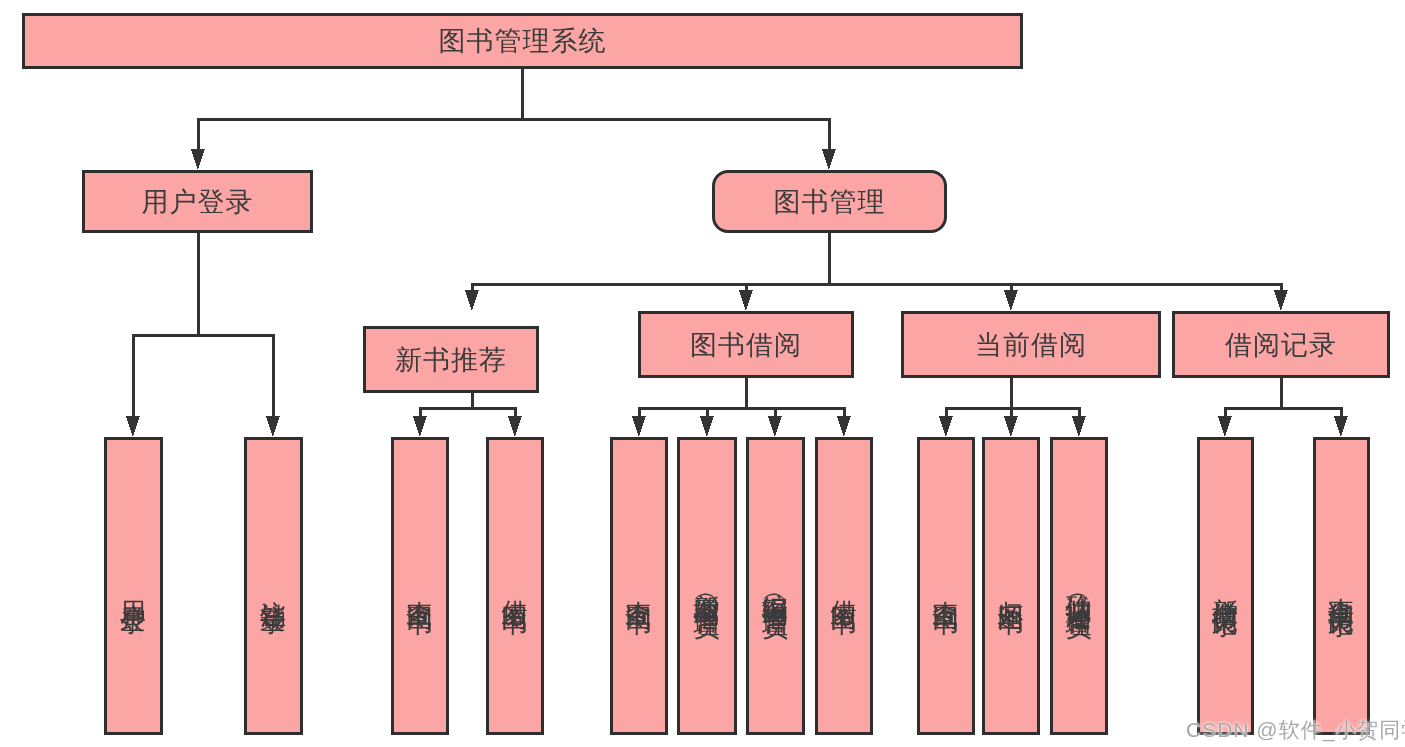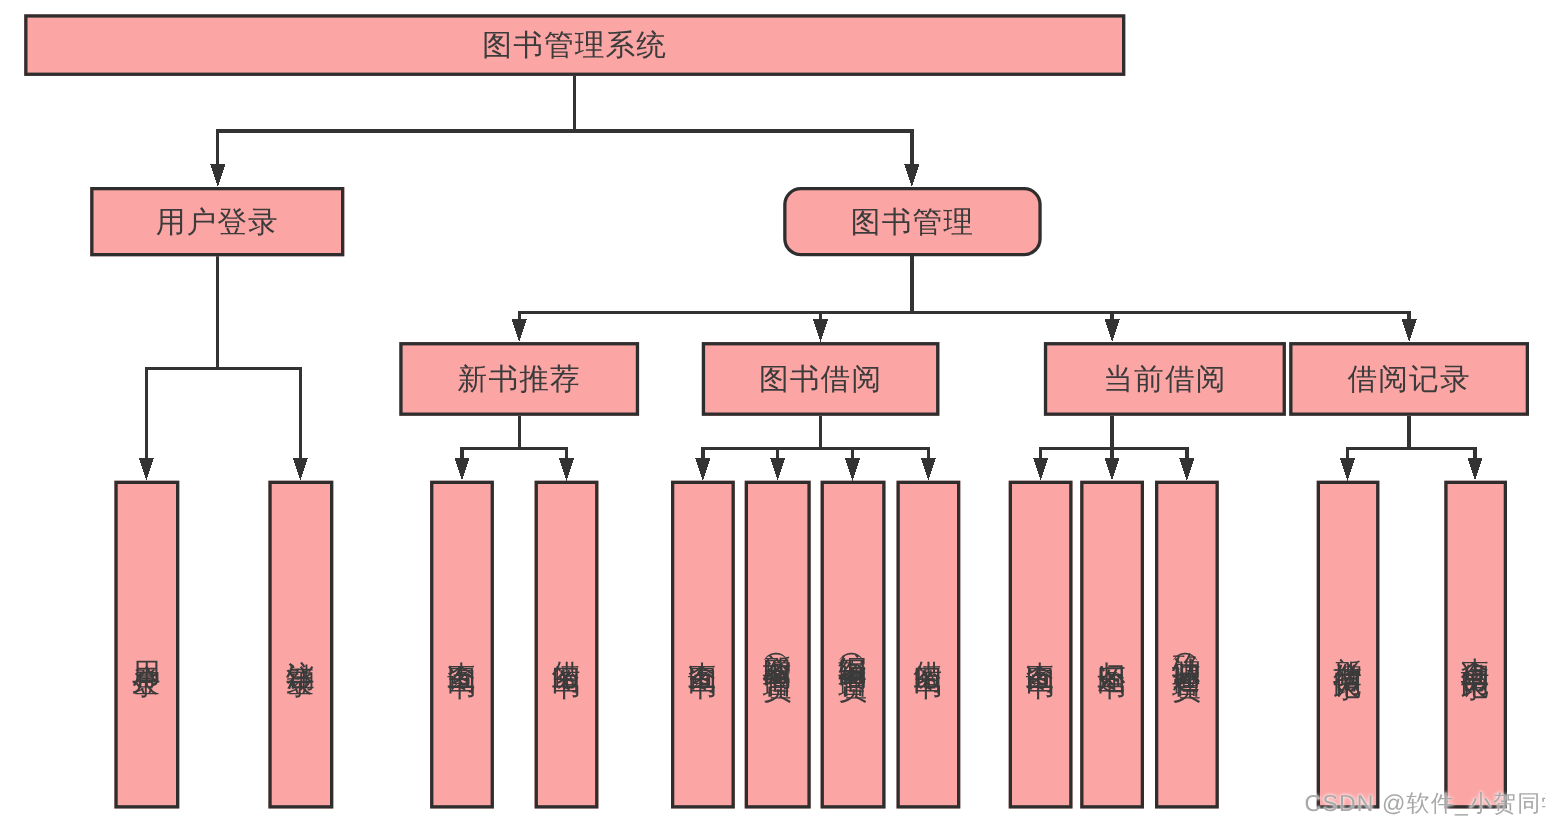--- a/index.html
+++ b/index.html
@@ -114,23 +114,23 @@
       <polygon points="1218,416 1232,416 1225,437"></polygon>
       <polygon points="1334,416 1348,416 1341,437"></polygon>
     </g>
   </svg>
 
   <div class="node h-node root-node" style="left:22px;top:13px;width:1001px;height:56px;">图书管理系统</div>
 
   <div class="node h-node" style="left:82px;top:170px;width:231px;height:63px;">用户登录</div>
   <div class="node h-node" style="left:712px;top:170px;width:235px;height:63px;border-radius:16px;">图书管理</div>
 
-  <div class="node h-node" style="left:363px;top:311px;width:218px;height:67px;">新书推荐</div>
+  <div class="node h-node" style="left:363px;top:326px;width:176px;height:67px;">新书推荐</div>
   <div class="node h-node" style="left:638px;top:311px;width:216px;height:67px;">图书借阅</div>
-  <div class="node h-node" style="left:901px;top:311px;width:220px;height:67px;margin-left:48px;">当前借阅</div>
+  <div class="node h-node" style="left:901px;top:311px;width:260px;height:67px;">当前借阅</div>
   <div class="node h-node" style="left:1172px;top:311px;width:218px;height:67px;">借阅记录</div>
 
   <div class="node v-node" style="left:104px;top:437px;width:59px;height:298px;">用户登录</div>
   <div class="node v-node" style="left:244px;top:437px;width:59px;height:298px;">注销登录</div>
 
   <div class="node v-node" style="left:391px;top:437px;width:58px;height:298px;">查询图书</div>
   <div class="node v-node" style="left:486px;top:437px;width:58px;height:298px;">借阅图书</div>
 
   <div class="node v-node" style="left:610px;top:437px;width:58px;height:298px;">查询图书</div>
   <div class="node v-node" style="left:677px;top:437px;width:60px;height:298px;">新增图书（管理员）</div>

